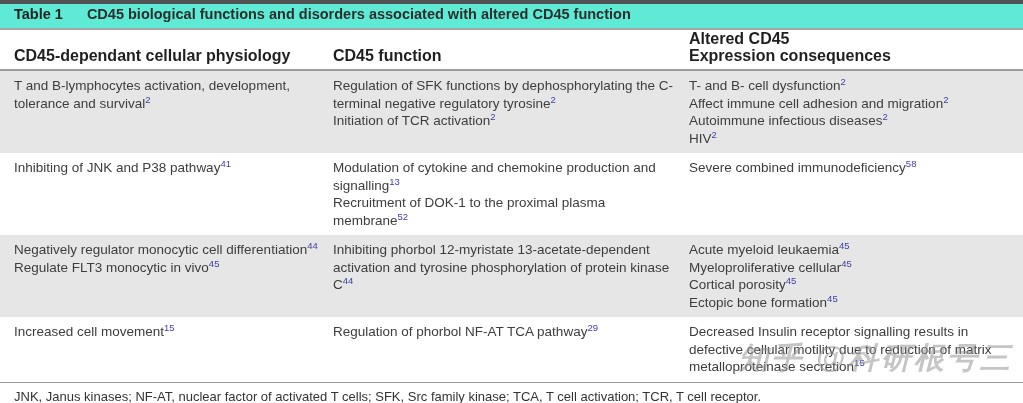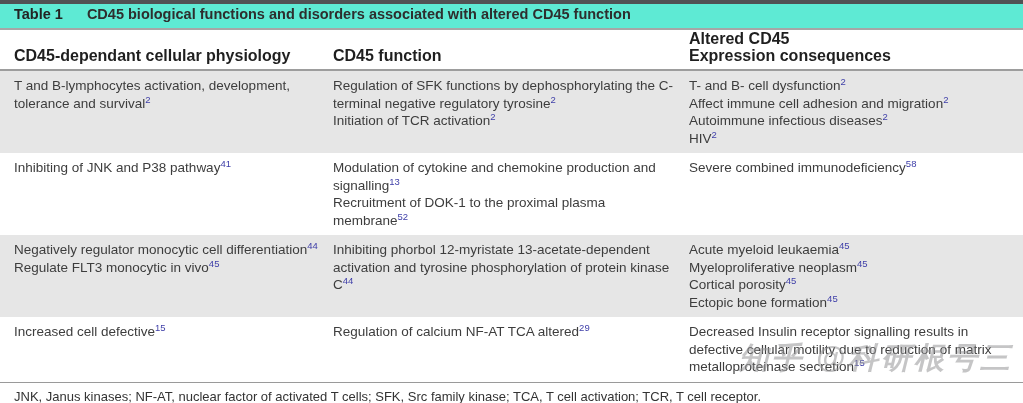--- a/index.html
+++ b/index.html
@@ -138,31 +138,31 @@
       <tr class="gray">
         <td class="first">
           <div class="cell-line"><span>Negatively regulator monocytic cell differentiation</span><sup>44</sup></div>
           <div class="cell-line"><span>Regulate FLT3 monocytic in vivo</span><sup>45</sup></div>
         </td>
         <td>
           <div class="cell-line"><span>Inhibiting phorbol 12-myristate 13-acetate-dependent activation and tyrosine phosphorylation of protein kinase C</span><sup>44</sup></div>
         </td>
         <td>
           <div class="cell-line"><span>Acute myeloid leukaemia</span><sup>45</sup></div>
-          <div class="cell-line"><span>Myeloproliferative neoplasm</span><sup>45</sup></div>
+          <div class="cell-line"><span>Myeloproliferative cellular</span><sup>45</sup></div>
           <div class="cell-line"><span>Cortical porosity</span><sup>45</sup></div>
           <div class="cell-line"><span>Ectopic bone formation</span><sup>45</sup></div>
         </td>
       </tr>
       <tr class="white">
         <td class="first">
-          <div class="cell-line"><span>Increased cell defective</span><sup>15</sup></div>
+          <div class="cell-line"><span>Increased cell movement</span><sup>15</sup></div>
         </td>
         <td>
-          <div class="cell-line"><span>Regulation of calcium NF-AT TCA altered</span><sup>29</sup></div>
+          <div class="cell-line"><span>Regulation of phorbol NF-AT TCA pathway</span><sup>29</sup></div>
         </td>
         <td>
           <div class="cell-line"><span>Decreased Insulin receptor signalling results in defective cellular motility due to reduction of matrix metalloproteinase secretion</span><sup>15</sup></div>
         </td>
       </tr>
     </tbody>
 </table>
 
 <div class="footnote">JNK, Janus kinases; NF-AT, nuclear factor of activated T cells; SFK, Src family kinase; TCA, T cell activation; TCR, T cell receptor.</div>
 

